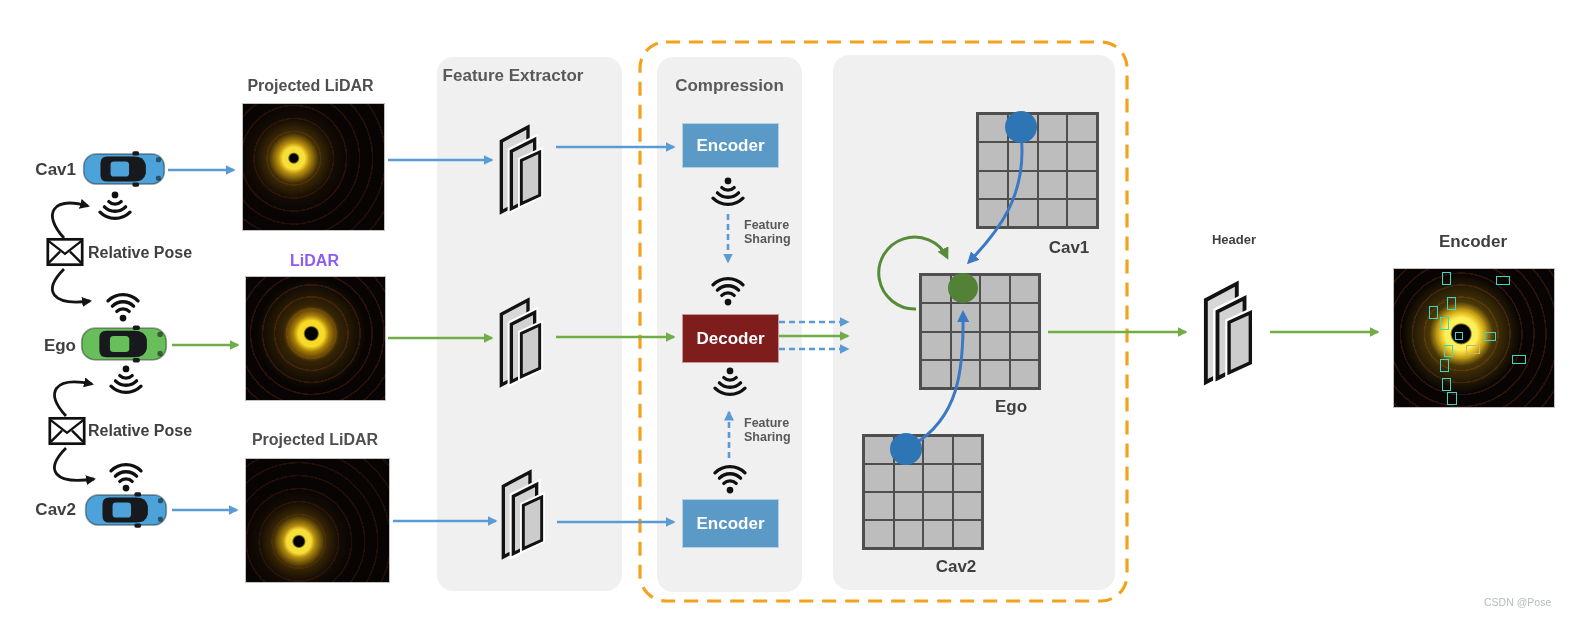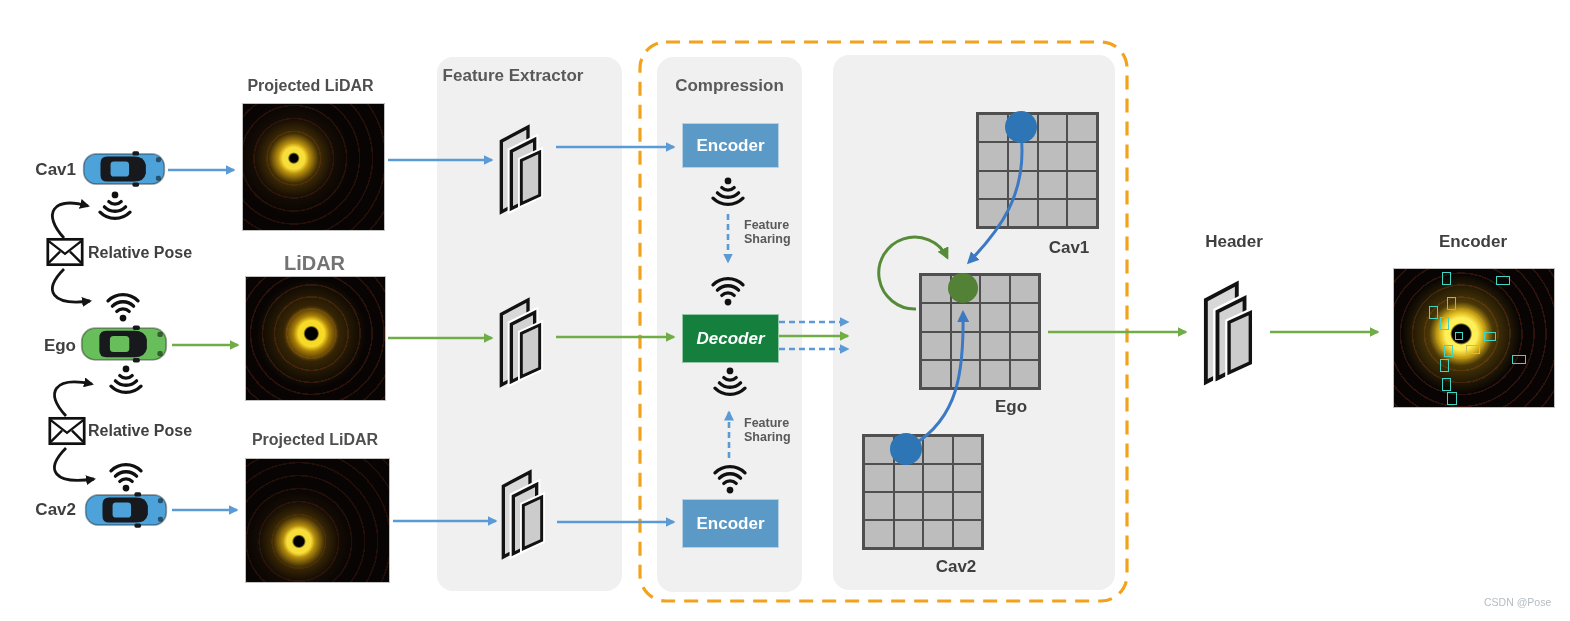--- a/index.html
+++ b/index.html
@@ -5,21 +5,21 @@
   html,body{margin:0;padding:0;background:#ffffff;}
   .canvas{position:relative;width:1570px;height:621px;background:#ffffff;overflow:hidden;
           font-family:"Liberation Sans",sans-serif;}
   .panel{position:absolute;background:#F0F0F0;border-radius:16px;}
   .lbl{position:absolute;font-weight:bold;color:#4a4a4a;text-align:center;white-space:nowrap;}
   .lbl.left{text-align:left;}
   .lbl.right{text-align:right;}
   .procbox{position:absolute;display:flex;align-items:center;justify-content:center;
            color:#ffffff;font-size:17px;font-weight:600;border:1px solid rgba(255,255,255,.55);}
   .enc{background:#5B99C6;}
-  .dec{background:#15803d;font-style:italic;}
+  .dec{background:#7f1d1d;}
   .agrid{position:absolute;display:grid;grid-template-columns:repeat(4,1fr);grid-template-rows:repeat(4,1fr);
          border:2px solid #4f4f4f;background:#bdbdbd;}
   .agrid .cell{border:1px solid #4f4f4f;background:#bdbdbd;}
   .lidar{position:absolute;border:1px solid #c0c0c0;}
   .lidar1{background:
       radial-gradient(circle at 36% 43%, rgba(0,0,0,.95) 0 4px, rgba(255,230,60,.97) 6px 11px, rgba(255,200,20,.75) 15px, rgba(170,120,10,.35) 25px, rgba(90,50,10,.16) 40px, rgba(0,0,0,0) 58px),
       repeating-radial-gradient(circle at 36% 43%, rgba(150,60,30,.20) 0 1.5px, rgba(0,0,0,0) 1.5px 13px),
       #070403;}
   .lidar2{background:
       radial-gradient(circle at 47% 46%, #000 0 6px, rgba(255,225,40,.97) 8px 13px, rgba(255,190,10,.65) 18px, rgba(160,110,10,.30) 28px, rgba(0,0,0,0) 55px),
@@ -137,37 +137,37 @@
   <div class="lbl" style="left:657px;top:76px;width:145px;font-size:17px;color:#595959;">Compression</div>
 
   <div class="lbl right" style="left:14px;top:160px;width:62px;font-size:17px;color:#3f3f3f;">Cav1</div>
   <div class="lbl right" style="left:14px;top:336px;width:62px;font-size:17px;color:#3f3f3f;">Ego</div>
   <div class="lbl right" style="left:14px;top:500px;width:62px;font-size:17px;color:#3f3f3f;">Cav2</div>
 
   <div class="lbl left" style="left:88px;top:244px;font-size:16px;color:#3f3f3f;">Relative Pose</div>
   <div class="lbl left" style="left:88px;top:422px;font-size:16px;color:#3f3f3f;">Relative Pose</div>
 
   <div class="lbl" style="left:238px;top:77px;width:145px;font-size:16px;color:#4f4f4f;">Projected LiDAR</div>
-  <div class="lbl" style="left:245px;top:252px;width:139px;font-size:20px;color:#737373;">LiDAR</div>
+  <div class="lbl" style="left:245px;top:252px;width:139px;font-size:16px;color:#8b5cf6;">LiDAR</div>
   <div class="lbl" style="left:240px;top:431px;width:150px;font-size:16px;color:#4f4f4f;">Projected LiDAR</div>
 
   <div style="position:absolute;left:744px;top:218px;">
     <div class="fs-line">Feature</div>
     <div class="fs-line">Sharing</div>
   </div>
   <div style="position:absolute;left:744px;top:416px;">
     <div class="fs-line">Feature</div>
     <div class="fs-line">Sharing</div>
   </div>
 
   <div class="lbl" style="left:1039px;top:238px;width:60px;font-size:17px;color:#3f3f3f;">Cav1</div>
   <div class="lbl" style="left:981px;top:397px;width:60px;font-size:17px;color:#3f3f3f;">Ego</div>
   <div class="lbl" style="left:926px;top:557px;width:60px;font-size:17px;color:#3f3f3f;">Cav2</div>
 
-  <div class="lbl" style="left:1174px;top:232px;width:120px;font-size:17px;color:#3f3f3f;">Header</div>
+  <div class="lbl" style="left:1174px;top:232px;width:120px;font-size:13px;color:#3f3f3f;">Header</div>
   <div class="lbl" style="left:1393px;top:232px;width:160px;font-size:17px;color:#3f3f3f;">Encoder</div>
 
   <div class="watermark" style="left:1484px;top:596px;">CSDN @Pose</div>
 
   <svg class="overlay" width="1570" height="621" viewBox="0 0 1570 621">
     <defs>
       <marker id="mBlue" markerUnits="userSpaceOnUse" markerWidth="11" markerHeight="10" refX="8.5" refY="5" orient="auto">
           <path d="M0,0 L10,5 L0,10 Z" fill="#5B9BD5"></path>
         </marker>
       <marker id="mGreen" markerUnits="userSpaceOnUse" markerWidth="11" markerHeight="10" refX="8.5" refY="5" orient="auto">

